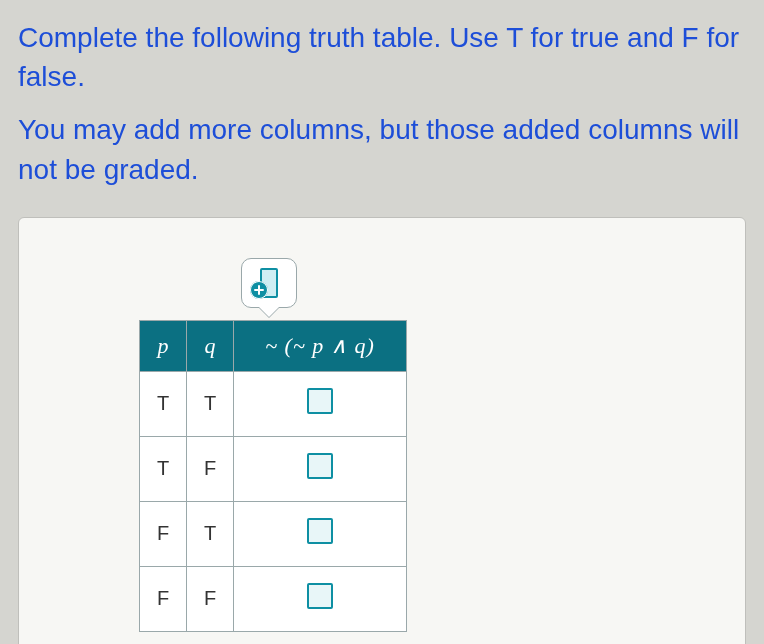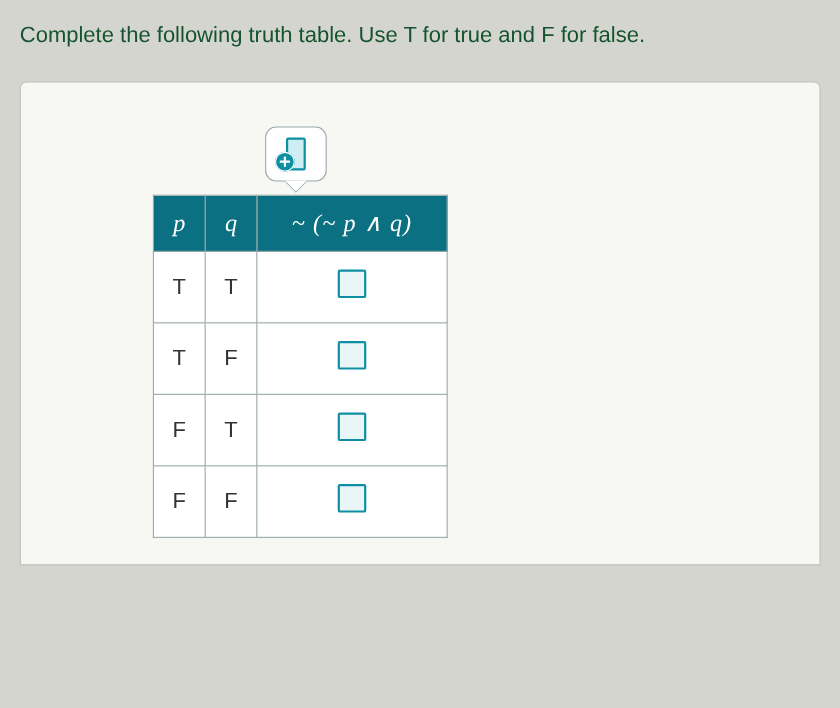--- a/index.html
+++ b/index.html
@@ -11,22 +11,22 @@
     font-family: "Helvetica Neue", Arial, sans-serif;
     color: #333;
     overflow: hidden;
   }
   .page {
     padding: 18px 18px 0 18px;
     box-sizing: border-box;
     height: 100%;
   }
   .instr {
-    font-size: 20px;
-    color: #14532d;
+    font-size: 28px;
+    color: #1d4ed8;
     line-height: 1.4;
     margin-bottom: 14px;
   }
   .panel {
     margin-top: 28px;
     background: #f7f7f4;
     border: 1px solid #bfbfbb;
     border-radius: 6px 6px 0 0;
     padding: 40px 40px 0 120px;
     height: 440px;
@@ -122,20 +122,21 @@
     border-radius: 2px;
     box-sizing: border-box;
   }
   .expr { font-family:Liberation Serif, serif; font-style:italic; white-space:nowrap; letter-spacing:1px;}
 </style>
 </head>
 <body>
 
 <div class="page">
   <div class="instr">Complete the following truth table. Use T for true and F for false.</div>
+  <div class="instr">You may add more columns, but those added columns will not be graded.</div>
 
   <div class="panel">
 
     <div class="add-col-widget">
       <div class="add-col-box">
         <div class="add-col-inner"></div>
         <div class="plus-badge">
           <svg width="10" height="10" viewBox="0 0 10 10">
             <path d="M5 1v8M1 5h8" stroke="#fff" stroke-width="2" stroke-linecap="round"></path>
           </svg>

